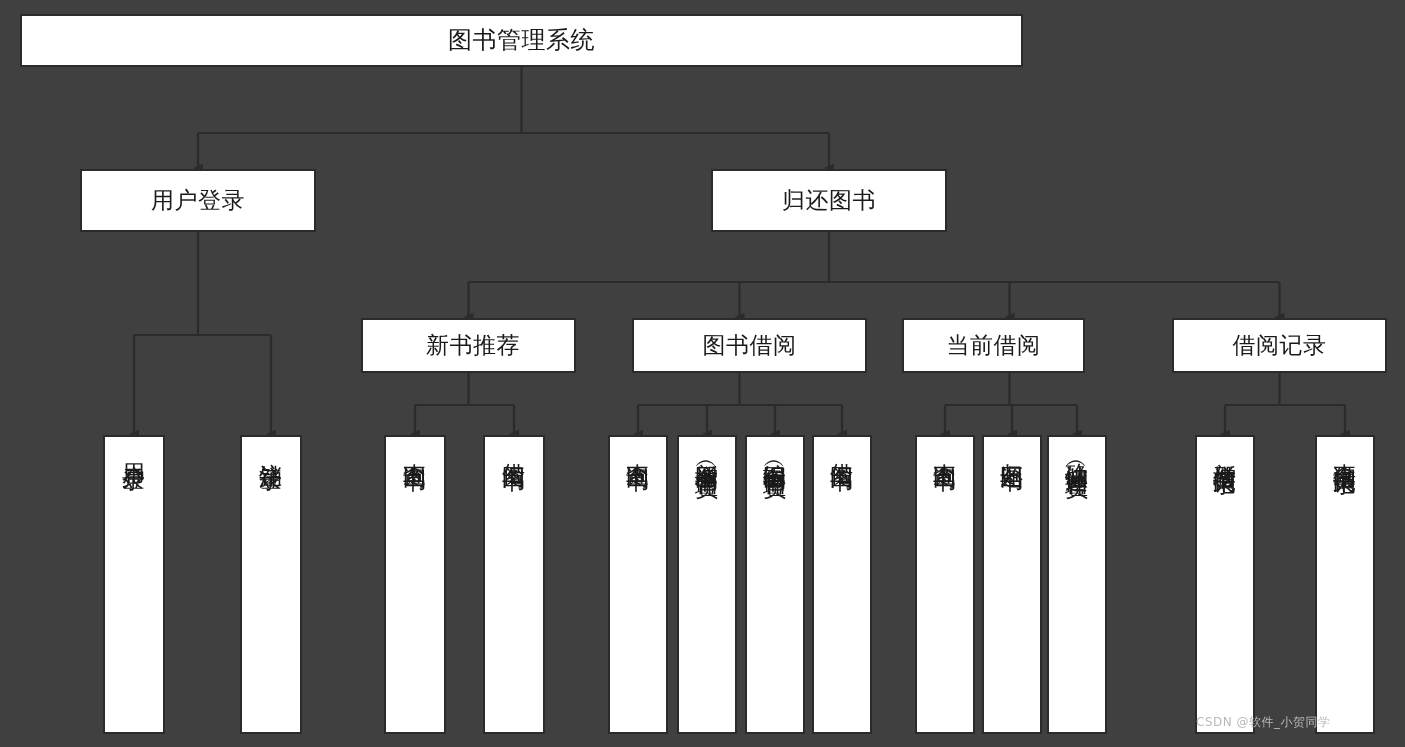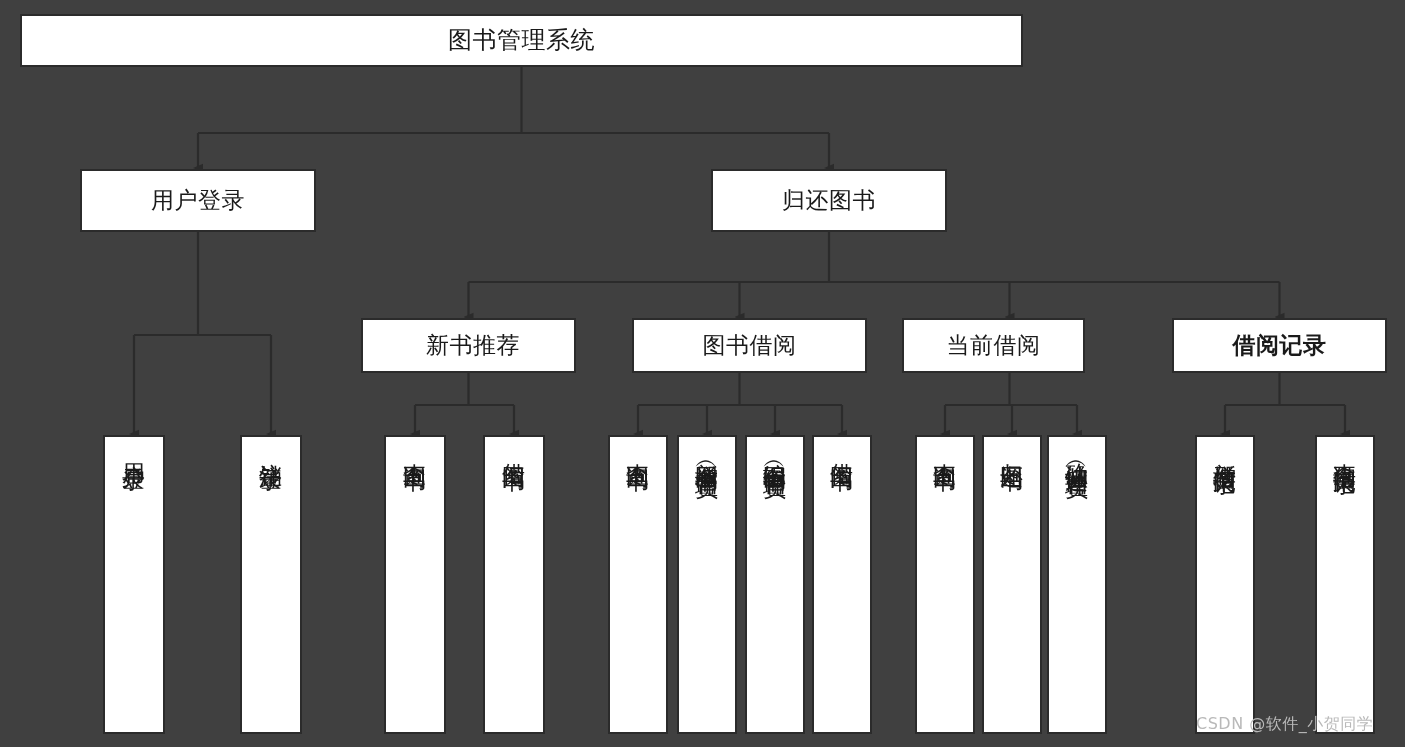--- a/index.html
+++ b/index.html
@@ -52,21 +52,21 @@
     writing-mode: vertical-rl;
     text-orientation: upright;
     font-size: 23px;
     line-height: 1.05;
     letter-spacing: 2px;
   }
   .node.root .node-label { font-size: 24px; }
   .watermark {
     position: absolute;
     color: #b9b9b9;
-    font-size: 16px;
+    font-size: 12px;
     white-space: nowrap;
     letter-spacing: 0.5px;
   }
 </style>
 </head>
 <body>
 
 <div id="canvas">
   <svg id="edges" viewBox="0 0 1405 747">
     <defs>
@@ -122,21 +122,21 @@
       </div>
       <div class="node horizontal" style="left: 361px; top: 318px; width: 215px; height: 55px; padding-left: 9px;">
         <span class="node-label">新书推荐</span>
       </div>
       <div class="node horizontal" style="left: 632px; top: 318px; width: 235px; height: 55px;">
         <span class="node-label">图书借阅</span>
       </div>
       <div class="node horizontal" style="left: 902px; top: 318px; width: 183px; height: 55px;">
         <span class="node-label">当前借阅</span>
       </div>
-      <div class="node horizontal" style="left: 1172px; top: 318px; width: 215px; height: 55px; font-weight: bold;">
+      <div class="node horizontal" style="left: 1172px; top: 318px; width: 215px; height: 55px;">
         <span class="node-label">借阅记录</span>
       </div>
       <div class="node vertical" style="left: 103px; top: 435px; width: 62px; height: 299px;">
         <span class="node-label">用户登录</span>
       </div>
       <div class="node vertical" style="left: 240px; top: 435px; width: 62px; height: 299px;">
         <span class="node-label">注销登录</span>
       </div>
       <div class="node vertical" style="left: 384px; top: 435px; width: 62px; height: 299px;">
         <span class="node-label">查询图书</span>

